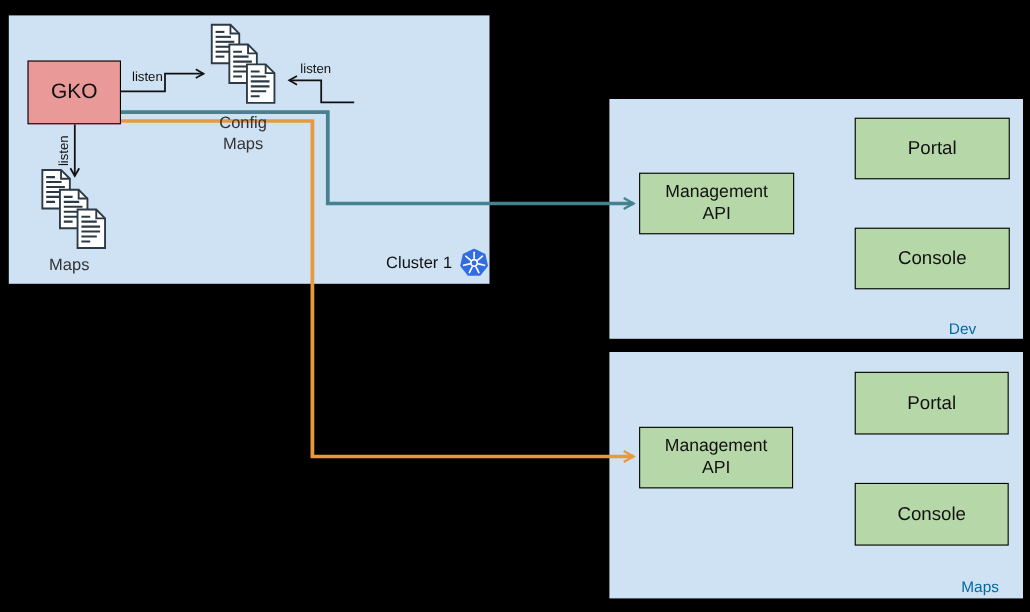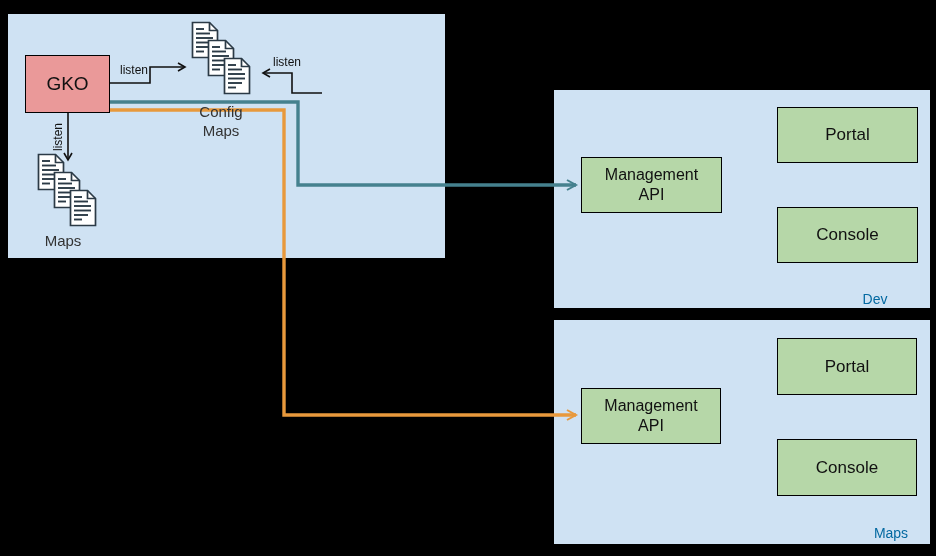--- a/index.html
+++ b/index.html
@@ -118,20 +118,36 @@
     <svg width="28" height="38" style="left:32px;top:36px;">
         <use href="#doc-icon"></use>
       </svg>
   </div>
   <div class="lbl stack-label" style="left:33px;top:232px;width:60px;">Maps</div>
 
   <div class="lbl small zindex3" style="left:118px;top:63px;width:32px;">listen</div>
   <div class="lbl small zindex3" style="left:268px;top:55px;width:38px;">listen</div>
   <div class="lbl small rot zindex3" style="left:38px;top:130px;width:40px;">listen</div>
 
+  <div class="cluster-tag" style="left:351px;top:225px;height:28px;">
+    <span class="txt">Cluster 1</span>
+    <svg width="26" height="26" viewBox="0 0 26 26">
+      <polygon points="13,0 23.2,4.9 25.7,15.9 18.6,24.7 7.4,24.7 0.3,15.9 2.8,4.9" fill="var(--k8s-blue)"></polygon>
+      <circle cx="13" cy="13" r="3" fill="none" stroke="#fff" stroke-width="1.5"></circle>
+      <g stroke="#fff" stroke-width="1.5" stroke-linecap="round">
+        <line x1="13" y1="3.4" x2="13" y2="8.8"></line>
+        <line x1="20.6" y1="6.9" x2="16.3" y2="10.4"></line>
+        <line x1="22.5" y1="15.2" x2="17.1" y2="13.9"></line>
+        <line x1="17.3" y1="21.8" x2="14.8" y2="16.8"></line>
+        <line x1="8.7" y1="21.8" x2="11.2" y2="16.8"></line>
+        <line x1="3.5" y1="15.2" x2="8.9" y2="13.9"></line>
+        <line x1="5.4" y1="6.9" x2="9.7" y2="10.4"></line>
+      </g>
+    </svg>
+  </div>
 
   <div class="node green multiline zindex3" style="left:581px;top:157px;width:141px;height:56px;font-size:16px;">
     <span class="multiline">Management
 API</span>
   </div>
   <div class="node green zindex3" style="left:777px;top:107px;width:141px;height:56px;">
     <span>Portal</span>
   </div>
   <div class="node green zindex3" style="left:777px;top:207px;width:141px;height:56px;">
     <span>Console</span>

